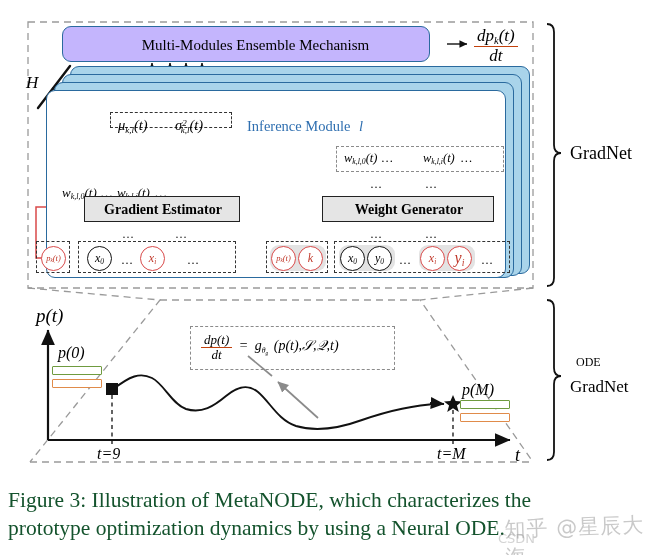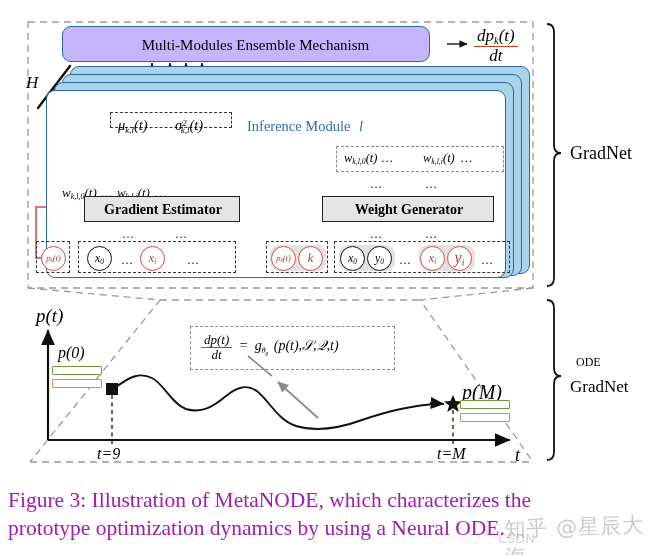--- a/index.html
+++ b/index.html
@@ -21,21 +21,21 @@
   .dashbox-gray{border:1.3px dashed #8b8b8b;background:transparent;}
   .solidbox{border:1.4px solid #222;background:#e5e5e5;}
   .bluepane{border:1.6px solid #2a6a9e;background:#a9d4ea;border-radius:9px;box-sizing:border-box;}
   .whitepane{border:1.6px solid #2a6a9e;background:#fff;border-radius:9px;box-sizing:border-box;}
   .circ{position:absolute;border-radius:50%;box-sizing:border-box;display:flex;
         align-items:center;justify-content:center;background:#fff;}
   .circ-b{border:1.3px solid #111;}
   .circ-r{border:1.3px solid #d94a4a;color:#c0392b;}
   .grayhl{position:absolute;background:#e3e3e3;border-radius:9px;}
   .caption{position:absolute;left:8px;top:487px;width:640px;font-size:21.5px;
-           line-height:1.30;color:#a21caf;}
+           line-height:1.30;color:#14532d;}
   .wm{position:absolute;color:rgba(120,120,120,.40);font-size:21px;letter-spacing:1px;
       font-family:"DejaVu Sans",sans-serif;pointer-events:none;}
   .wm2{position:absolute;color:rgba(140,140,140,.38);font-size:13px;
       font-family:"DejaVu Sans",sans-serif;pointer-events:none;}
   .blue-txt{color:#2f6fb0;}
   .bar{position:absolute;box-sizing:border-box;border-radius:1px;}
 </style>
 </head>
 <body>
 
@@ -309,21 +309,21 @@
 
   <div class="lbl serif" style="left:570px;top:144px;font-size:18px;">GradNet</div>
 
   <div class="lbl serif" style="left:576px;top:356px;font-size:12px;text-align:center;">ODE</div>
   <div class="lbl serif" style="left:570px;top:378px;font-size:17px;text-align:center;">GradNet</div>
 
   <div class="lbl serif it" style="left:36px;top:306px;font-size:19px;">p(t)</div>
   <div class="lbl serif it" style="left:515px;top:446px;font-size:18px;">t</div>
 
   <div class="lbl serif it" style="left:58px;top:345px;font-size:16px;">p(0)</div>
-  <div class="lbl serif it" style="left:462px;top:382px;font-size:20px;">p(M)</div>
+  <div class="lbl serif it" style="left:462px;top:382px;font-size:16px;">p(M)</div>
 
   <div class="lbl serif it" style="left:97px;top:446px;font-size:16px;">t=9</div>
   <div class="lbl serif it" style="left:437px;top:446px;font-size:16px;">t=M</div>
 
   <div class="bar" style="left:52px;top:366px;width:50px;height:9px;border:1.6px solid #6f9b3f;background:#fff;"></div>
   <div class="bar" style="left:52px;top:379px;width:50px;height:9px;border:1.6px solid #e08b4a;background:#fff;"></div>
 
   <div class="bar" style="left:460px;top:400px;width:50px;height:9px;border:1.6px solid #6f9b3f;background:#fff;"></div>
   <div class="bar" style="left:460px;top:413px;width:50px;height:9px;border:1.6px solid #e08b4a;background:#fff;"></div>
 

